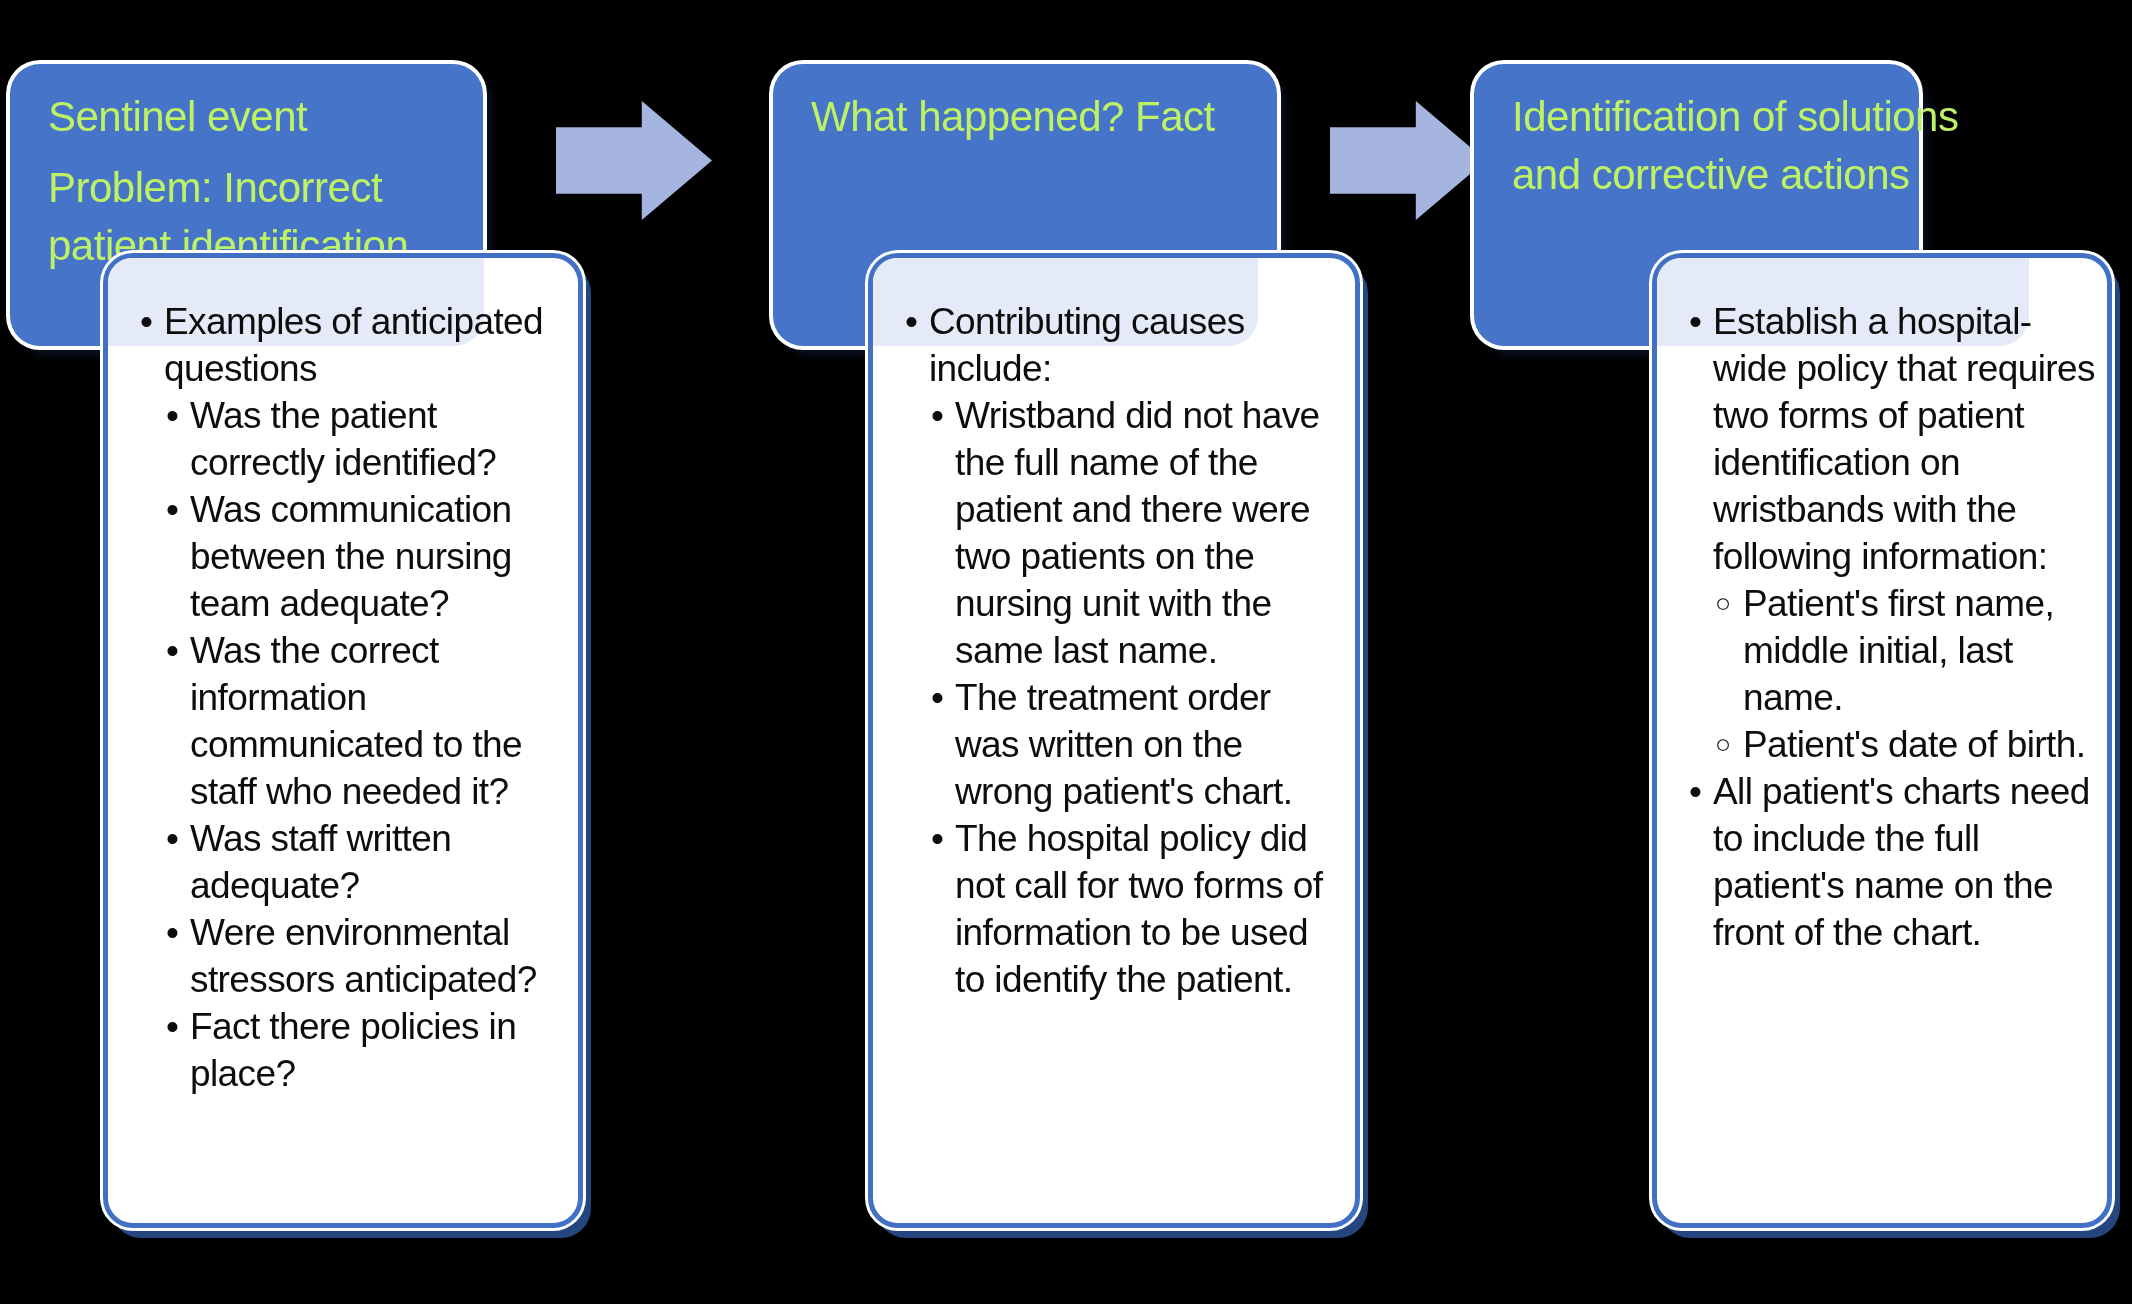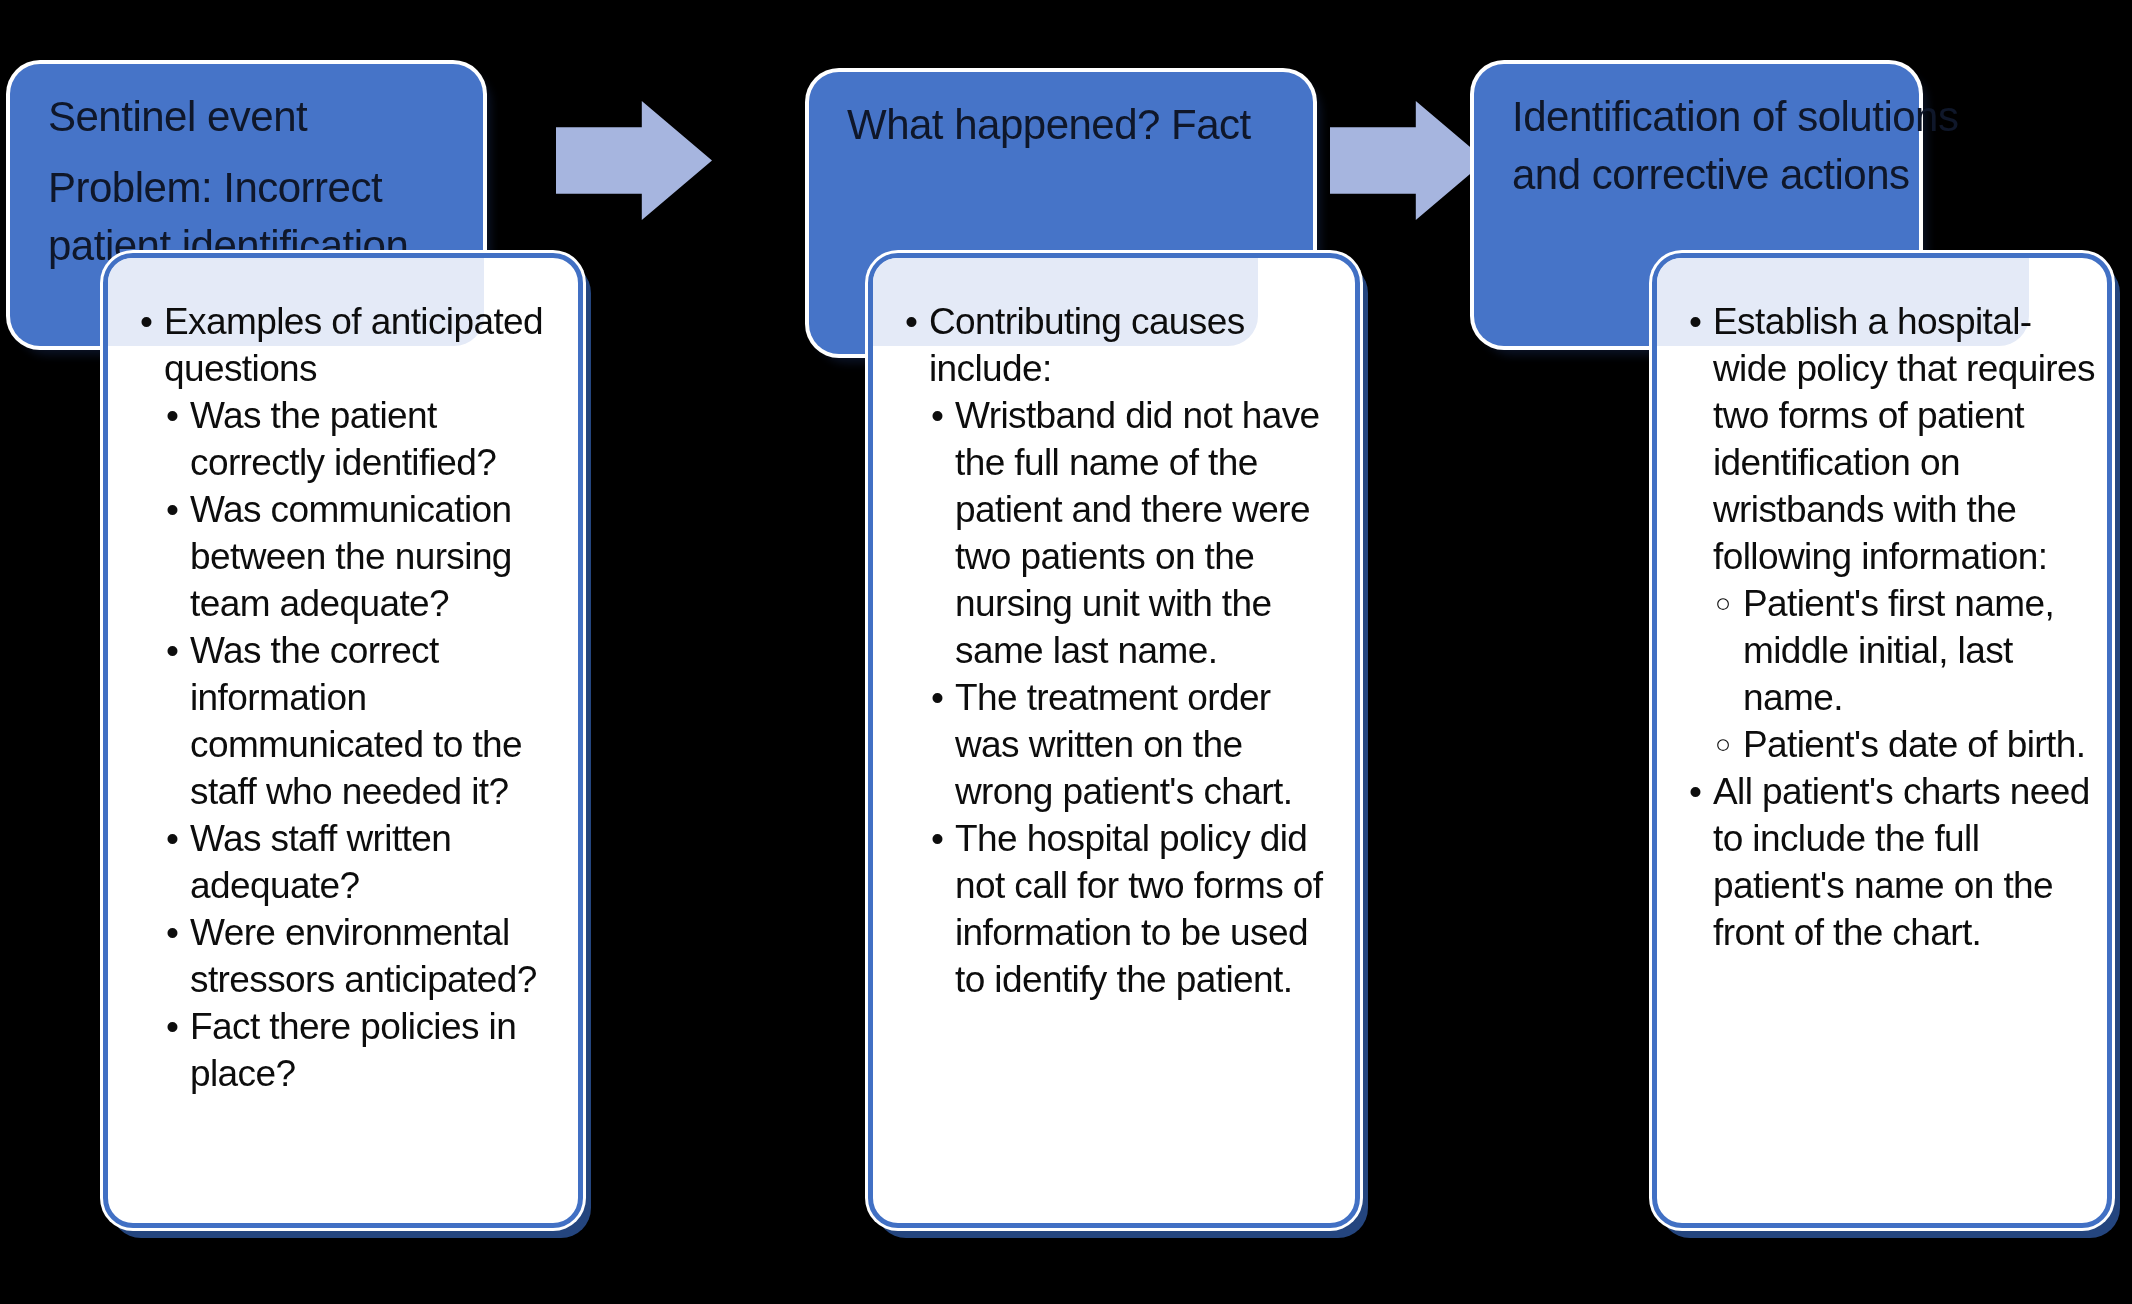--- a/index.html
+++ b/index.html
@@ -8,21 +8,21 @@
     font-family:"Liberation Sans","DejaVu Sans",sans-serif;
   }
   
   .parent{
     position:absolute;top:64px;height:282px;box-sizing:border-box;
     background:#4674C8;border-radius:30px;
     box-shadow:0 0 0 4px #ffffff,8px 9px 10px rgba(20,35,70,.55);
     z-index:1;
   }
   .parent .ptext{
-    padding:24px 24px 0 38px;color:#0f172a;
+    padding:24px 24px 0 38px;color:#bef264;
     font-size:42px;line-height:58px;letter-spacing:-0.5px;
   }
   .parent .ptext p{margin:0 0 13px 0;}
   .parent .ptext .ln{display:block;white-space:nowrap;}
   
   .child{
     position:absolute;top:253px;height:975px;box-sizing:border-box;
     background:#ffffff;border:5px solid #4170C4;border-radius:30px;
     box-shadow:0 0 0 3px #ffffff,8px 10px 0 0 #24457E;
     z-index:2;
@@ -40,21 +40,21 @@
   }
   .child li{display:flex;align-items:flex-start;margin:0;}
   .child li.l2{margin-left:26px;}
   .bullet{flex:0 0 24px;width:24px;}
   .bullet.circle{font-size:0.72em;line-height:47px;flex-basis:28px;width:28px;}
   .txt{flex:1 1 auto;}
   
   #col0 .parent{left:10px;width:473px;}
   #col0 .child{left:103px;width:480px;}
   #col0 .band{width:376px;}
-  #col1 .parent{left:809px;width:504px;margin-top:8px;}
+  #col1 .parent{left:773px;width:504px;}
   #col1 .child{left:868px;width:492px;}
   #col1 .band{width:385px;}
   #col2 .parent{left:1474px;width:445px;}
   #col2 .child{left:1652px;width:460px;}
   #col2 .band{width:372px;}
   #col2 .child ul{padding-right:12px;}
   
   .arrow{
     position:absolute;top:101px;width:156px;height:119px;background:#A6B5DF;
     clip-path:polygon(0 22%,55% 22%,55% 0,100% 50%,55% 100%,55% 78%,0 78%);

